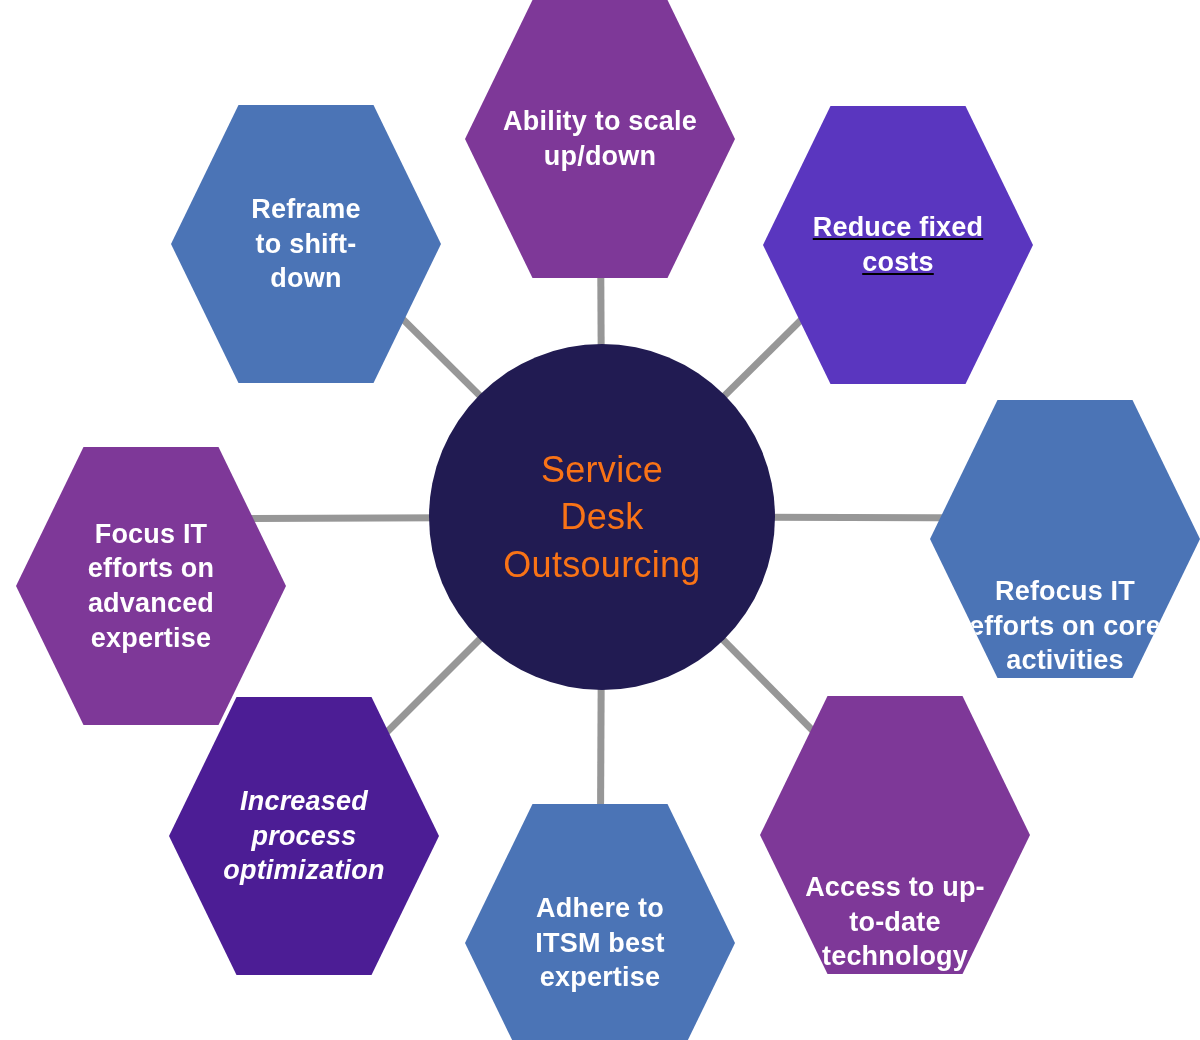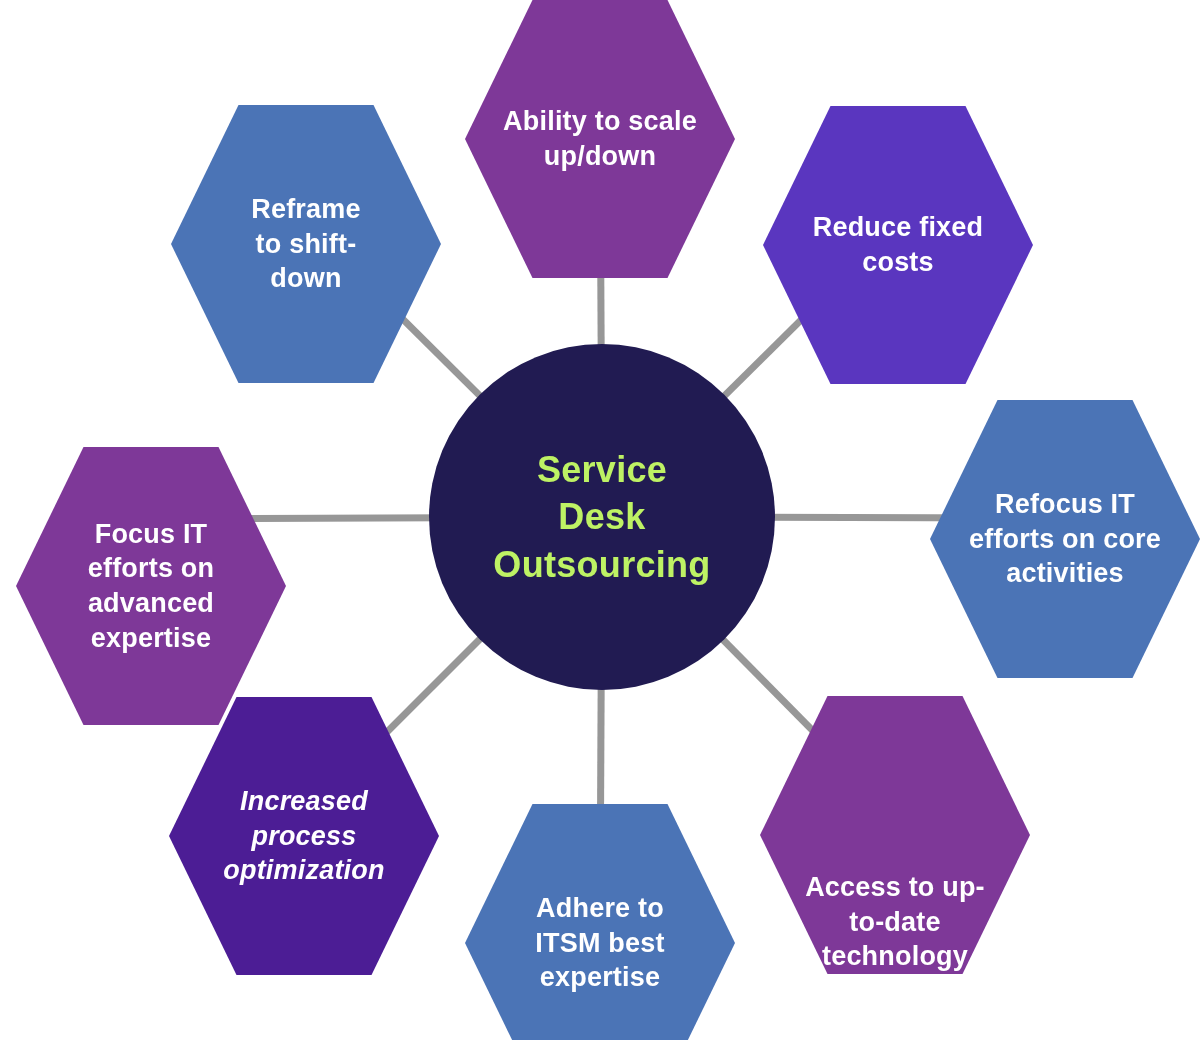--- a/index.html
+++ b/index.html
@@ -41,42 +41,42 @@
     color: #ffffff;
     font-size: 27px;
     font-weight: 700;
     line-height: 1.28;
     text-align: center;
     white-space: pre-line;
     letter-spacing: 0.2px;
   }
   .hex-top          { left: 465px; top: 0px;   }
   .hex-top-right    { left: 763px; top: 106px; }
-  .hex-right        { left: 930px; top: 400px; }
+  .hex-right        { left: 930px; top: 400px; align-items: flex-end; }
   .hex-bottom-right { left: 760px; top: 696px; align-items: flex-end; }
   .hex-bottom       { left: 465px; top: 804px; }
   .hex-bottom-left  { left: 169px; top: 697px; }
   .hex-left         { left: 16px;   top: 401px; margin-top: 46px; }
   .hex-top-left     { left: 171px; top: 105px; }
   .center-circle {
     position: absolute;
     left: 429px;
     top: 344px;
     width: 346px;
     height: 346px;
     border-radius: 50%;
     display: flex;
     align-items: center;
     justify-content: center;
     z-index: 3;
   }
   .center-label {
-    color: #bef264;
+    color: #f97316;
     font-size: 36px;
-    font-weight: 700;
+    font-weight: 400;
     line-height: 1.32;
     text-align: center;
     white-space: pre-line;
     letter-spacing: 0.3px;
   }
 </style>
 </head>
 <body>
 
 <div class="stage">
@@ -90,21 +90,21 @@
     <line x1="602" y1="517" x2="304" y2="815" stroke-width="7" stroke="#979797"></line>
     <line x1="602" y1="517" x2="137" y2="519" stroke-width="7" stroke="#979797"></line>
     <line x1="602" y1="517" x2="306" y2="223" stroke-width="7" stroke="#979797"></line>
   </svg>
 
   <div class="hex hex-top" style="background: rgb(126, 56, 152);">
     <div class="hex-label">Ability to scale
 up/down</div>
   </div>
 
-  <div class="hex hex-top-right" style="background: rgb(90, 54, 191);">
+  <div class="hex hex-top-right" style="background: rgb(90, 54, 191); text-decoration: underline;">
     <div class="hex-label">Reduce fixed
 costs</div>
   </div>
 
   <div class="hex hex-right" style="background: rgb(75, 116, 182);">
     <div class="hex-label">Refocus IT
 efforts on core
 activities</div>
   </div>
 

